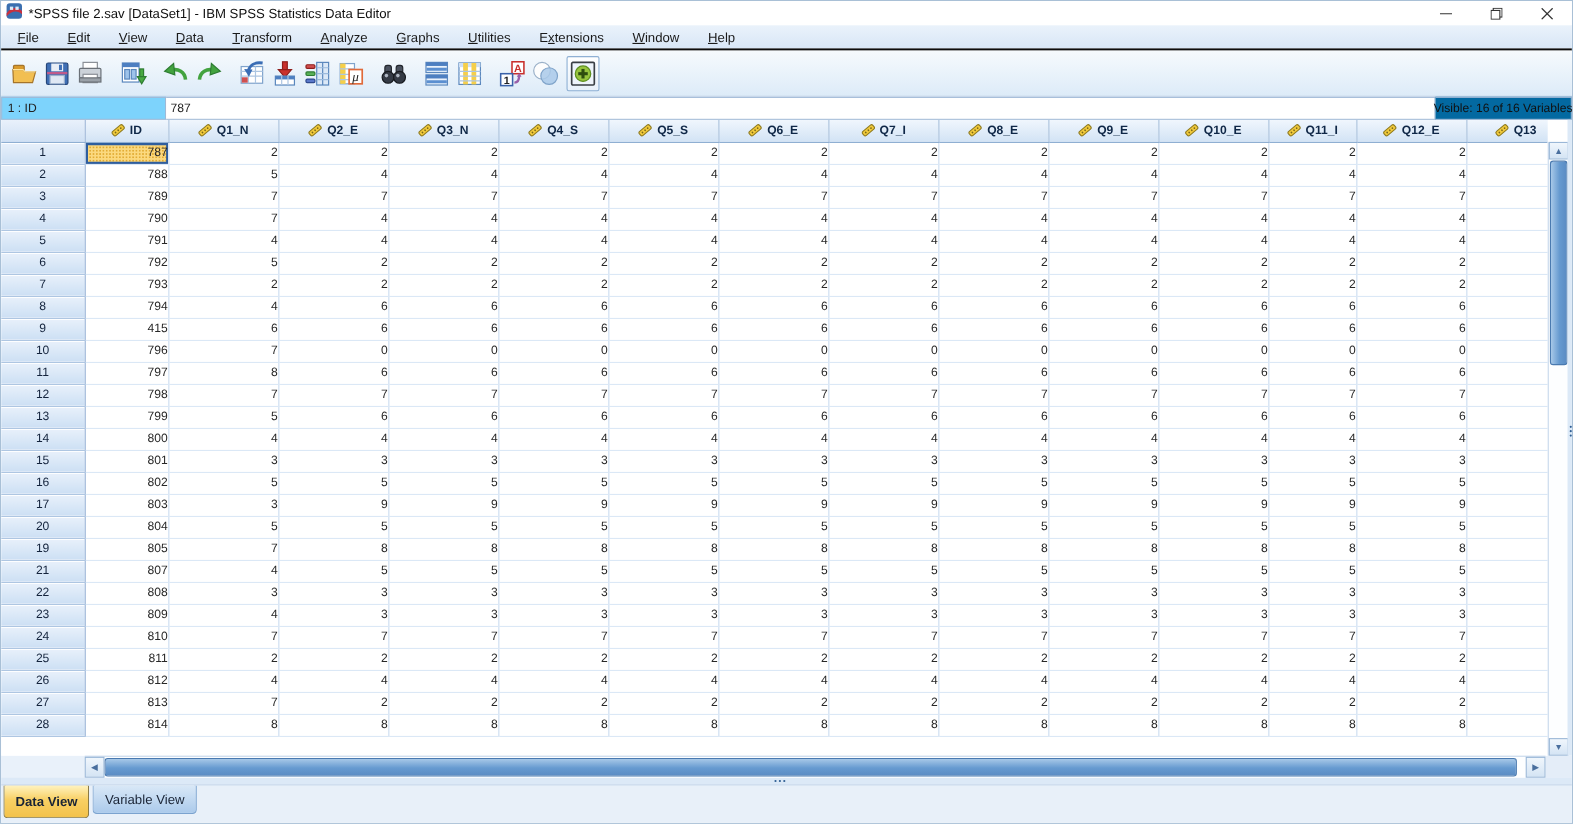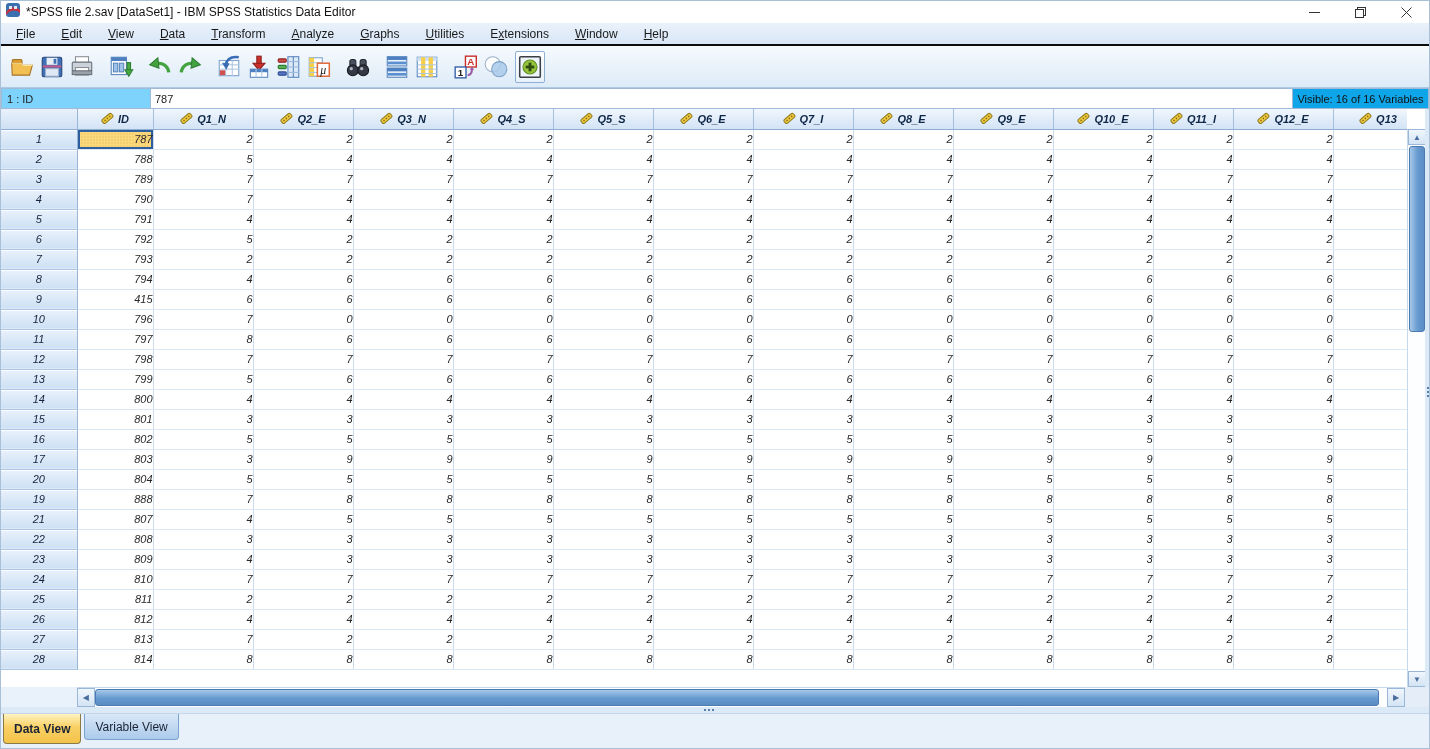--- a/index.html
+++ b/index.html
@@ -23,24 +23,24 @@
   
   .toolbar { height:42px; background:linear-gradient(180deg,#f6fafd,#ddebf8); border-bottom:1px solid #aec9e4; display:flex; align-items:center; padding-left:6px; flex:0 0 auto; }
   .tool-btn { width:30px; height:32px; display:flex; align-items:center; justify-content:center; border:1px solid transparent; border-radius:2px; }
   .tool-btn.gap { margin-right:9px; }
   .tool-btn.boxed { border:1px solid #8fb0d4; background:linear-gradient(180deg,#ffffff,#e8f1fa); margin-left:4px; }
 
   
   .cellref { height:21px; background:#e9f1fa; display:flex; align-items:stretch; flex:0 0 auto; }
   .cellref .cellbox { width:150px; background:#7dd3fc; border:1px solid #9fb9d6; font-size:11px; color:#222; display:flex; align-items:center; padding-left:5px; }
   .cellref .editbox { flex:1; background:#fff; border:1px solid #9fb9d6; border-left:none; font-size:11px; color:#222; display:flex; align-items:center; padding-left:4px; }
-  .cellref .visbox { width:136px; background:#0ea5e9; border:1px solid #9fb9d6; border-left:none; font-size:11px; color:#111; display:flex; align-items:center; justify-content:center; white-space:nowrap; }
+  .cellref .visbox { width:124px; background:#0369a1; border:1px solid #9fb9d6; border-left:none; font-size:11px; color:#111; display:flex; align-items:center; justify-content:center; white-space:nowrap; }
 
   
-  .grid-zone { position:relative; height:578px; flex:0 0 auto; background:#fff;font-style:italic; }
+  .grid-zone { position:relative; height:578px; flex:0 0 auto; background:#fff; }
   .table-clip { position:absolute; left:0; top:0; width:1406px; height:578px; overflow:hidden; }
   table.grid { border-collapse:collapse; table-layout:fixed; }
   table.grid th, table.grid td { height:20px; padding:0; font-size:11px; overflow:hidden; white-space:nowrap; }
   th.colhead { background:linear-gradient(180deg,#f0f6fd,#d2e3f5); border-right:1px solid #a5bfdc; border-bottom:1px solid #8fafd2; color:#0f2747; font-weight:bold; }
   th.colhead .hd { display:flex; align-items:center; justify-content:center; gap:4px; }
   th.corner { background:linear-gradient(180deg,#e9f1fb,#cfe0f4); border-right:1px solid #9ab4d6; border-bottom:1px solid #8fafd2; }
   th.rowhead { background:linear-gradient(180deg,#e9f1fb,#cde0f4); border-right:1px solid #9ab4d6; border-bottom:1px solid #aec6e2; color:#13233c; font-weight:normal; text-align:center; box-shadow:inset 0 1px 0 #fdfeff; }
   td.cell { background:#fff; border-right:1px solid #cbdcf0; border-bottom:1px solid #dbe8f6; color:#282828; text-align:right; padding-right:5px; }
   td.cell.selected { background-color:#fbd97f; background-image:radial-gradient(circle,#e2ac35 0.8px,transparent 1px); background-size:3px 3px; box-shadow:inset 0 0 0 2px #2f5e9e; }
 
@@ -818,21 +818,21 @@
               <td class="cell">5</td>
               <td class="cell">5</td>
               <td class="cell">5</td>
               <td class="cell">5</td>
               <td class="cell">5</td>
               <td class="cell">5</td>
               <td class="cell"></td>
             </tr>
             <tr>
               <th class="rowhead">19</th>
-              <td class="cell">888</td>
+              <td class="cell">805</td>
               <td class="cell">7</td>
               <td class="cell">8</td>
               <td class="cell">8</td>
               <td class="cell">8</td>
               <td class="cell">8</td>
               <td class="cell">8</td>
               <td class="cell">8</td>
               <td class="cell">8</td>
               <td class="cell">8</td>
               <td class="cell">8</td>

